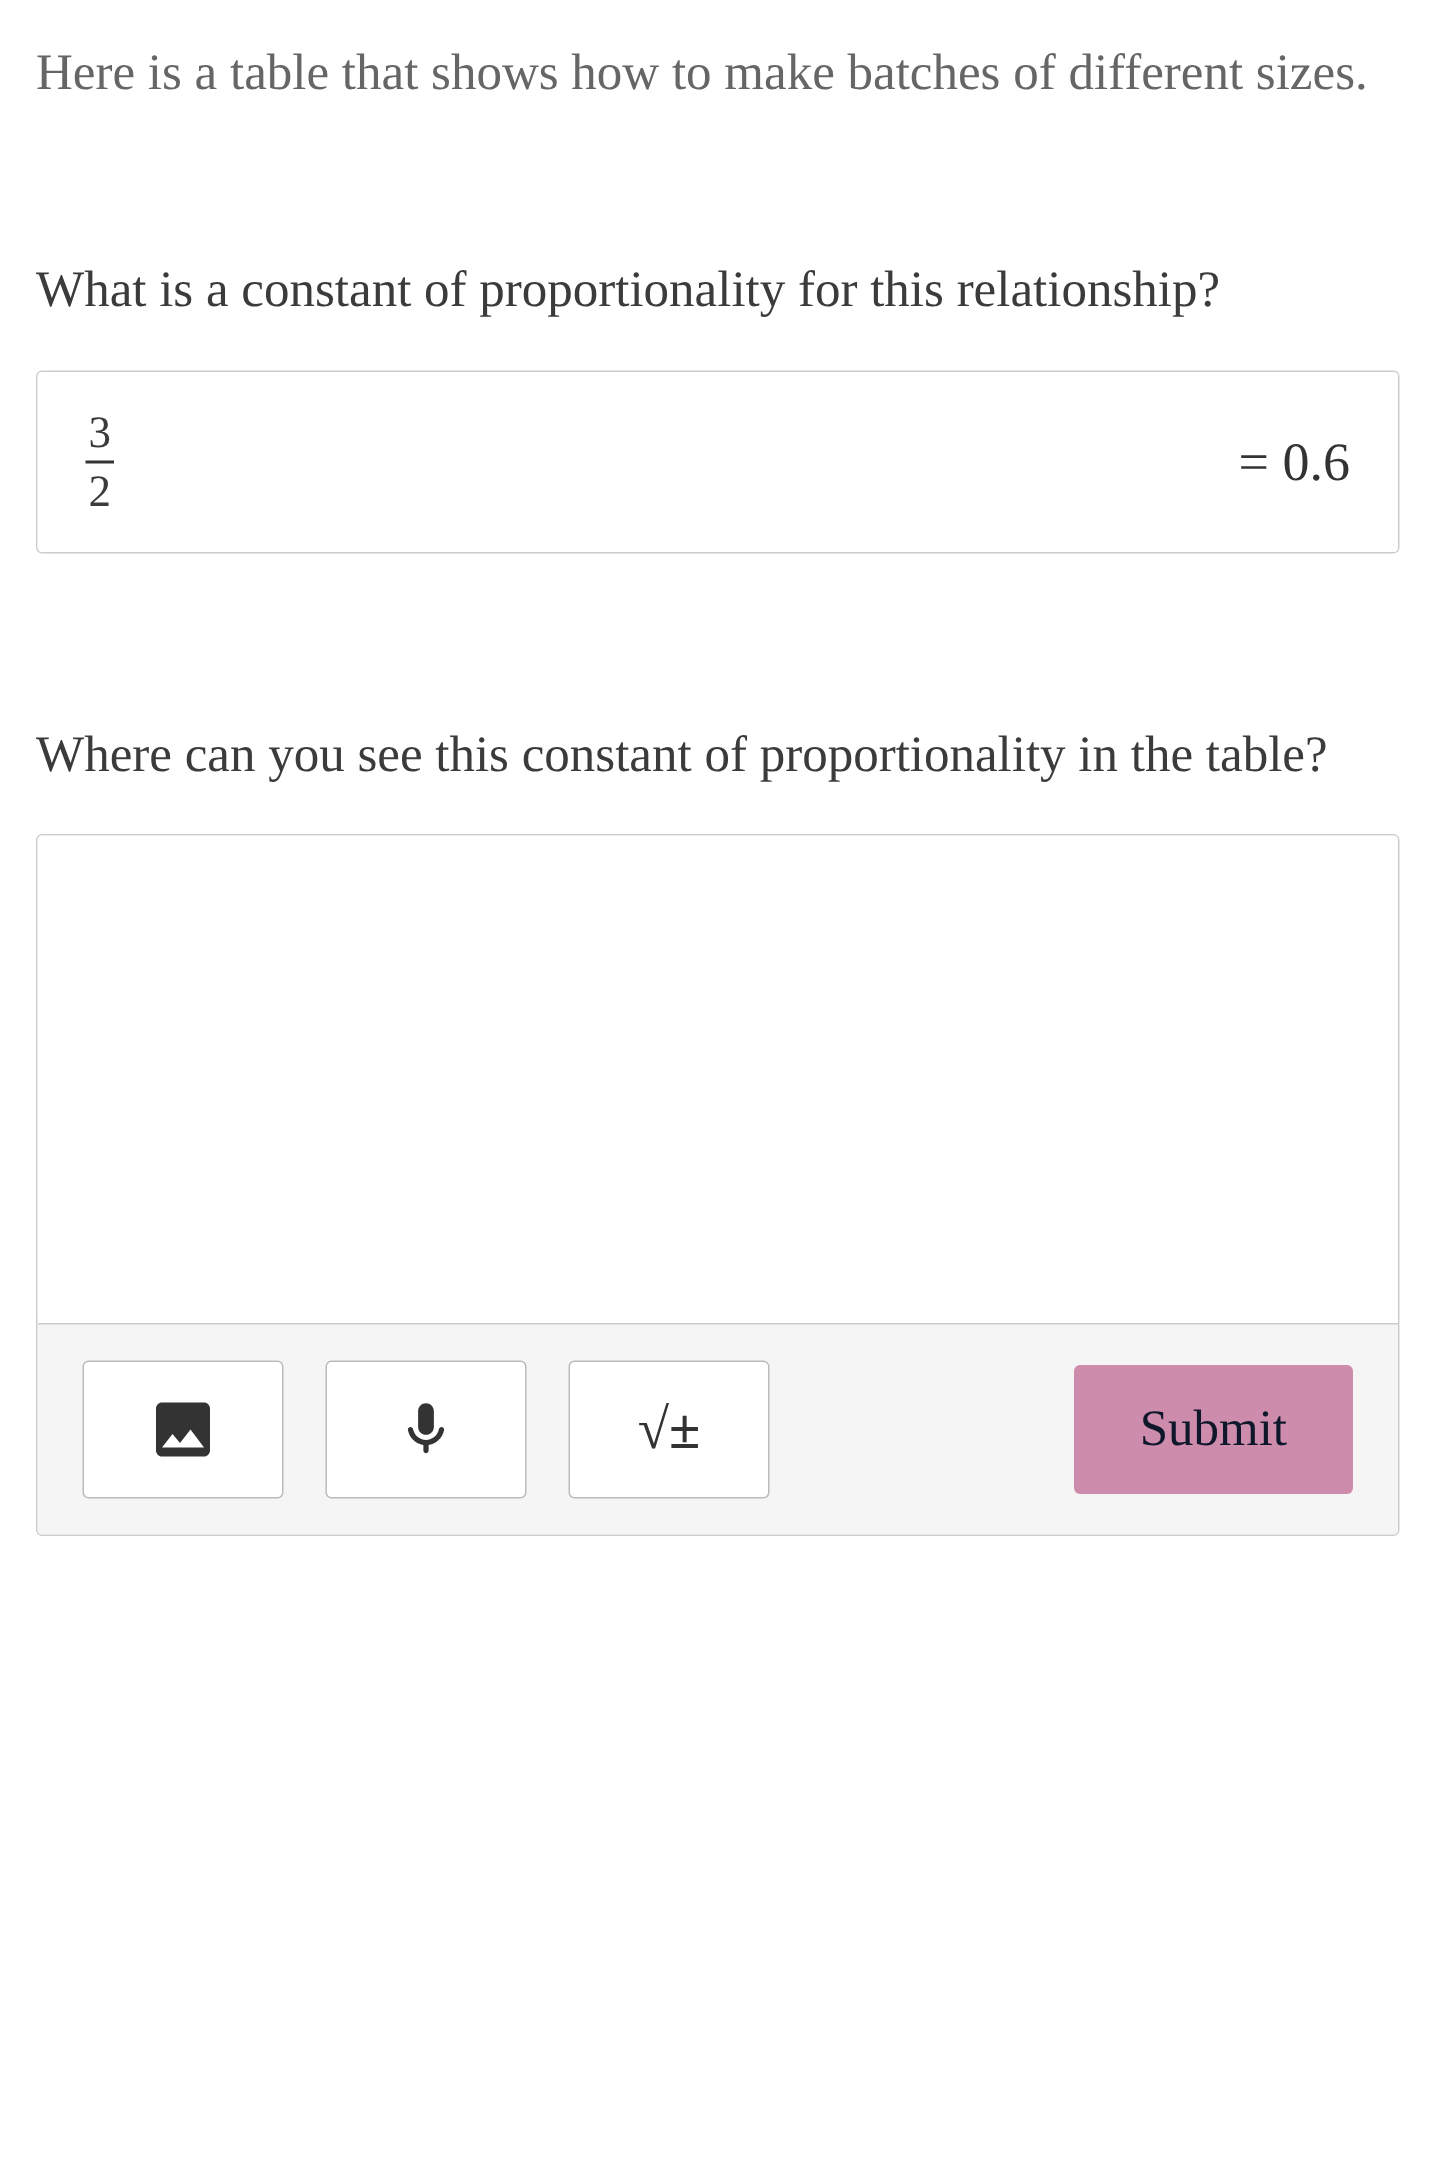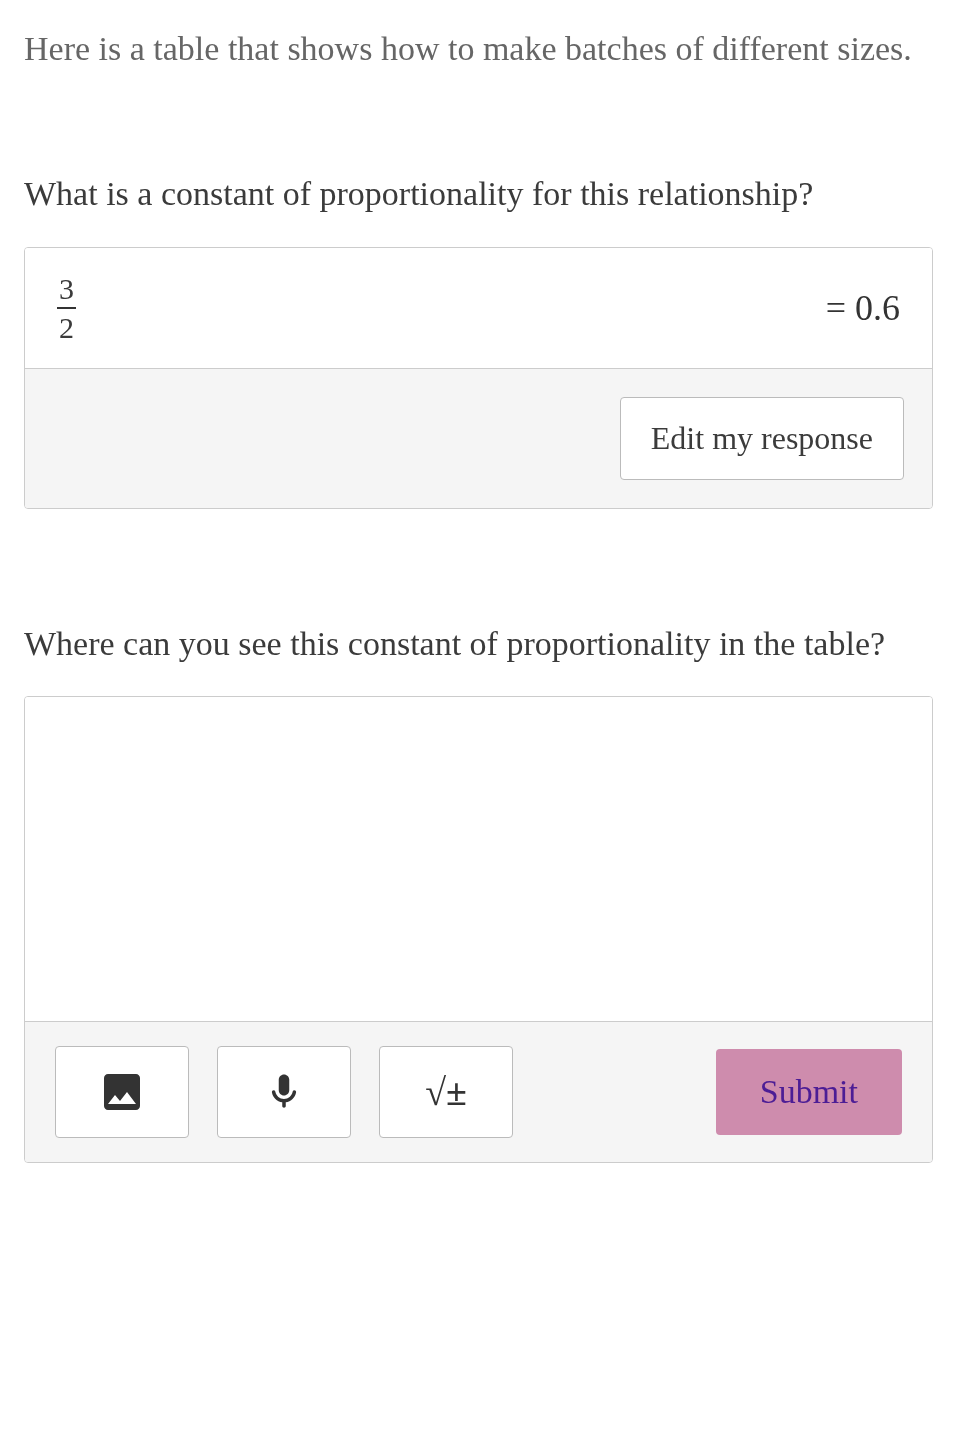--- a/index.html
+++ b/index.html
@@ -114,21 +114,21 @@
     .tool-btn svg {
       fill: #333;
     }
     .spacer {
       flex: 1;
     }
     .submit-btn {
       background: #ce8cad;
       border: none;
       border-radius: 4px;
-      color: #4c1d95;
+      color: #0f172a;
       font-size: 34px;
       font-family: inherit;
       padding: 24px 44px;
       cursor: pointer;
     }
     .math-symbol {
       font-family: 'Times New Roman', serif;
       font-size: 38px;
       font-weight: bold;
       color: #333;
@@ -142,23 +142,20 @@
 <p class="question-text">What is a constant of proportionality for this relationship?</p>
 
 <div class="response-card">
   <div class="response-display">
     <span class="fraction">
       <span class="num">3</span>
       <span class="den">2</span>
     </span>
     <span class="equals-value">= 0.6</span>
   </div>
-  <div class="response-footer">
-    <button class="edit-btn">Edit my response</button>
-  </div>
 </div>
 
 <p class="question-text">Where can you see this constant of proportionality in the table?</p>
 
 <div class="input-card">
   <textarea class="textarea-area" style=""></textarea>
   <div class="input-footer">
     <button class="tool-btn">
       <svg width="48" height="48" viewBox="0 0 24 24">
         <path d="M21 19V5c0-1.1-.9-2-2-2H5c-1.1 0-2 .9-2 2v14c0 1.1.9 2 2 2h14c1.1 0 2-.9 2-2zM8.5 13.5l2.5 3.01L14.5 12l4.5 6H5l3.5-4.5z"></path>

